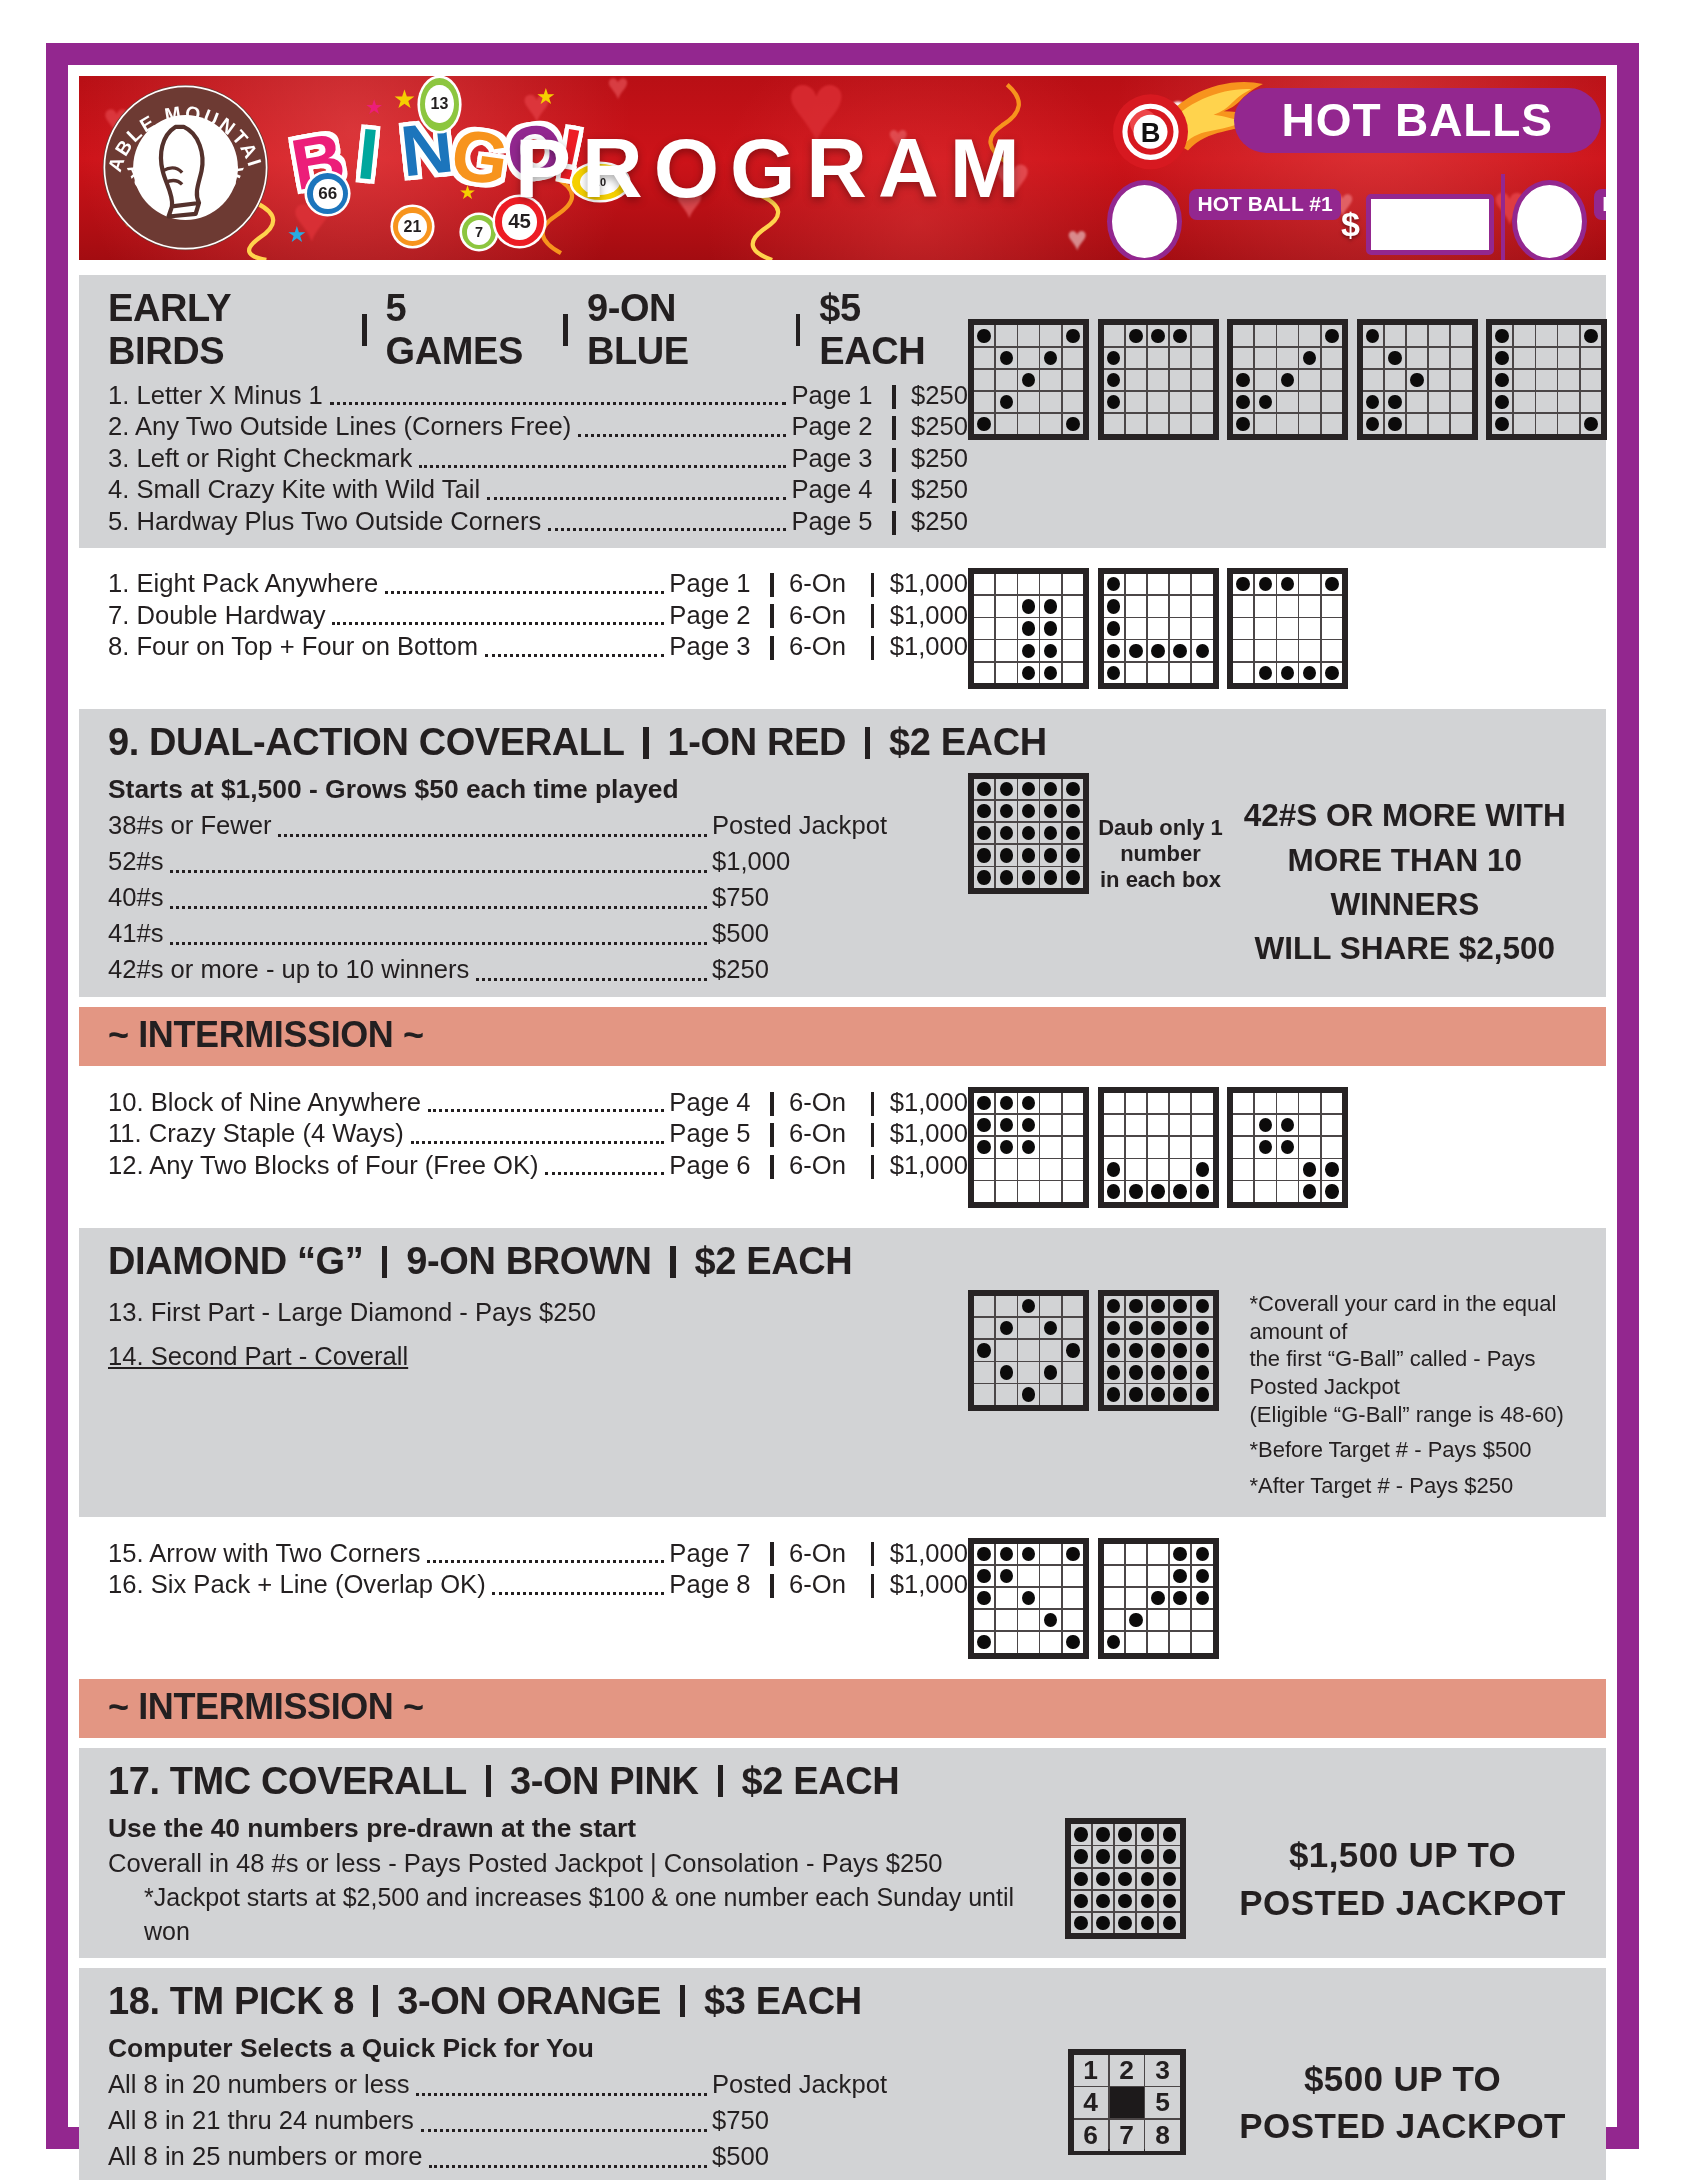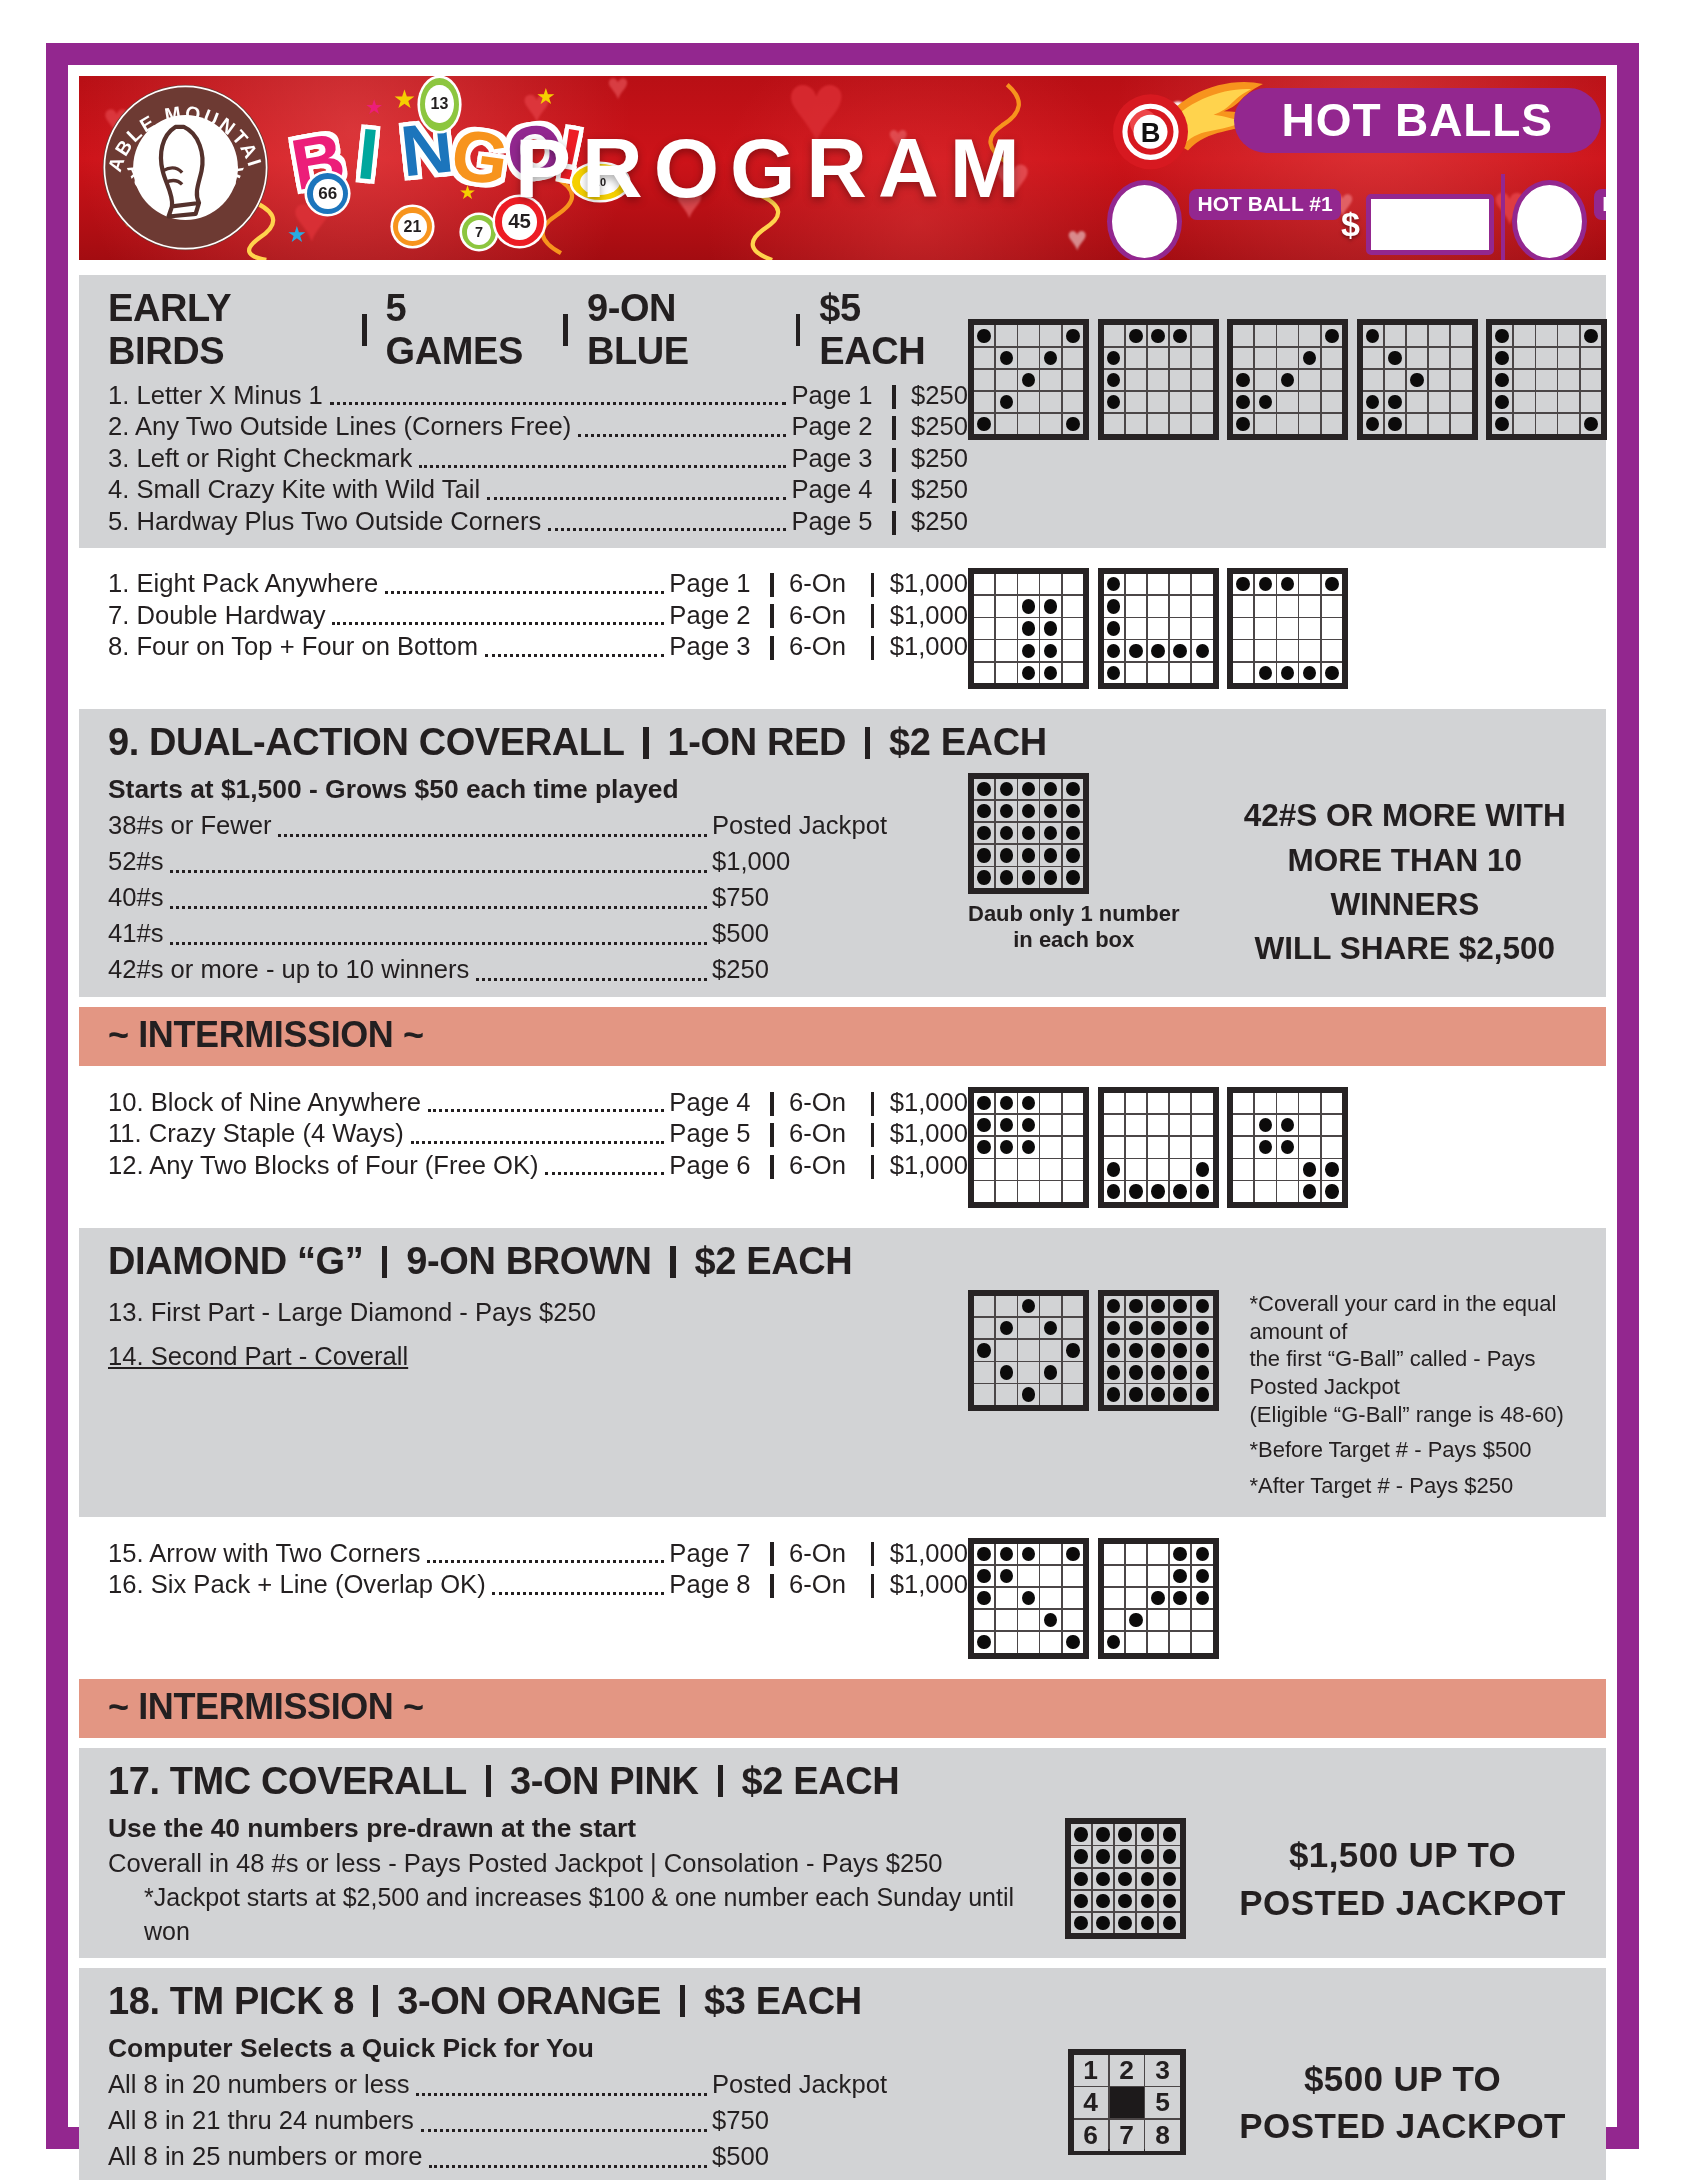--- a/index.html
+++ b/index.html
@@ -68,21 +68,21 @@
   .card{display:grid;grid-template-columns:repeat(5,1fr);gap:1.7px;background:#4b4647;
         border:6.8px solid #272324;box-sizing:border-box;width:121px;height:121px;flex:none;}
   .cell{display:flex;align-items:center;justify-content:center;}
   .sec.gray .cell{background:#d2d3d5;}
   .sec.white .cell{background:#ffffff;}
   .dot{width:66%;height:70%;background:#0c0b0b;border-radius:50%;}
   .card.pick8{grid-template-columns:repeat(3,1fr);width:118px;height:106px;}
   .cell.p8{font-weight:700;font-size:26.4px;}
   .cell.p8.blk{background:#1d1a1b;}
 
-  .cover-zone{width:256px;flex:none;display:flex;flex-direction:column;align-items:flex-start;margin-top:1.7px;}
+  .cover-zone{width:256px;flex:none;display:flex;align-items:flex-end;margin-top:1.7px;gap:8px;}
   .grid-caption{margin-top:6.8px;font-weight:700;font-size:22px;line-height:1.2;text-align:center;white-space:pre-line;}
   .share-note{flex:1;align-self:stretch;display:flex;align-items:center;justify-content:center;
               font-weight:700;font-size:31.5px;line-height:1.4;text-align:center;white-space:pre-line;margin-top:5.1px;}
   .feature-line{font-size:25.6px;line-height:34px;}
   .feature-sub{font-weight:700;font-size:26.4px;line-height:36px;}
   .feature-note{font-size:25px;line-height:34px;padding-left:36px;}
   .notes-col{margin-left:31px;font-size:22px;line-height:1.26;}
   .note-item{white-space:pre-line;margin-bottom:7.7px;}
   .big-side{width:366px;flex:none;text-align:center;font-weight:700;font-size:35px;line-height:1.35;
             white-space:pre-line;align-self:center;letter-spacing:0.4px;}

